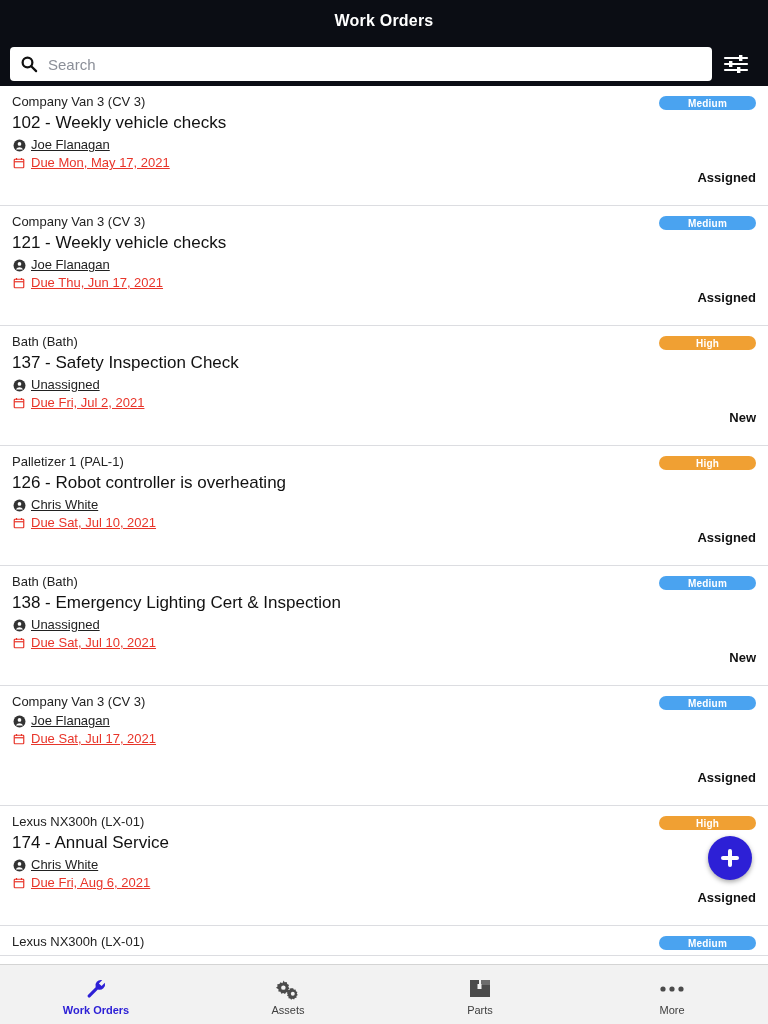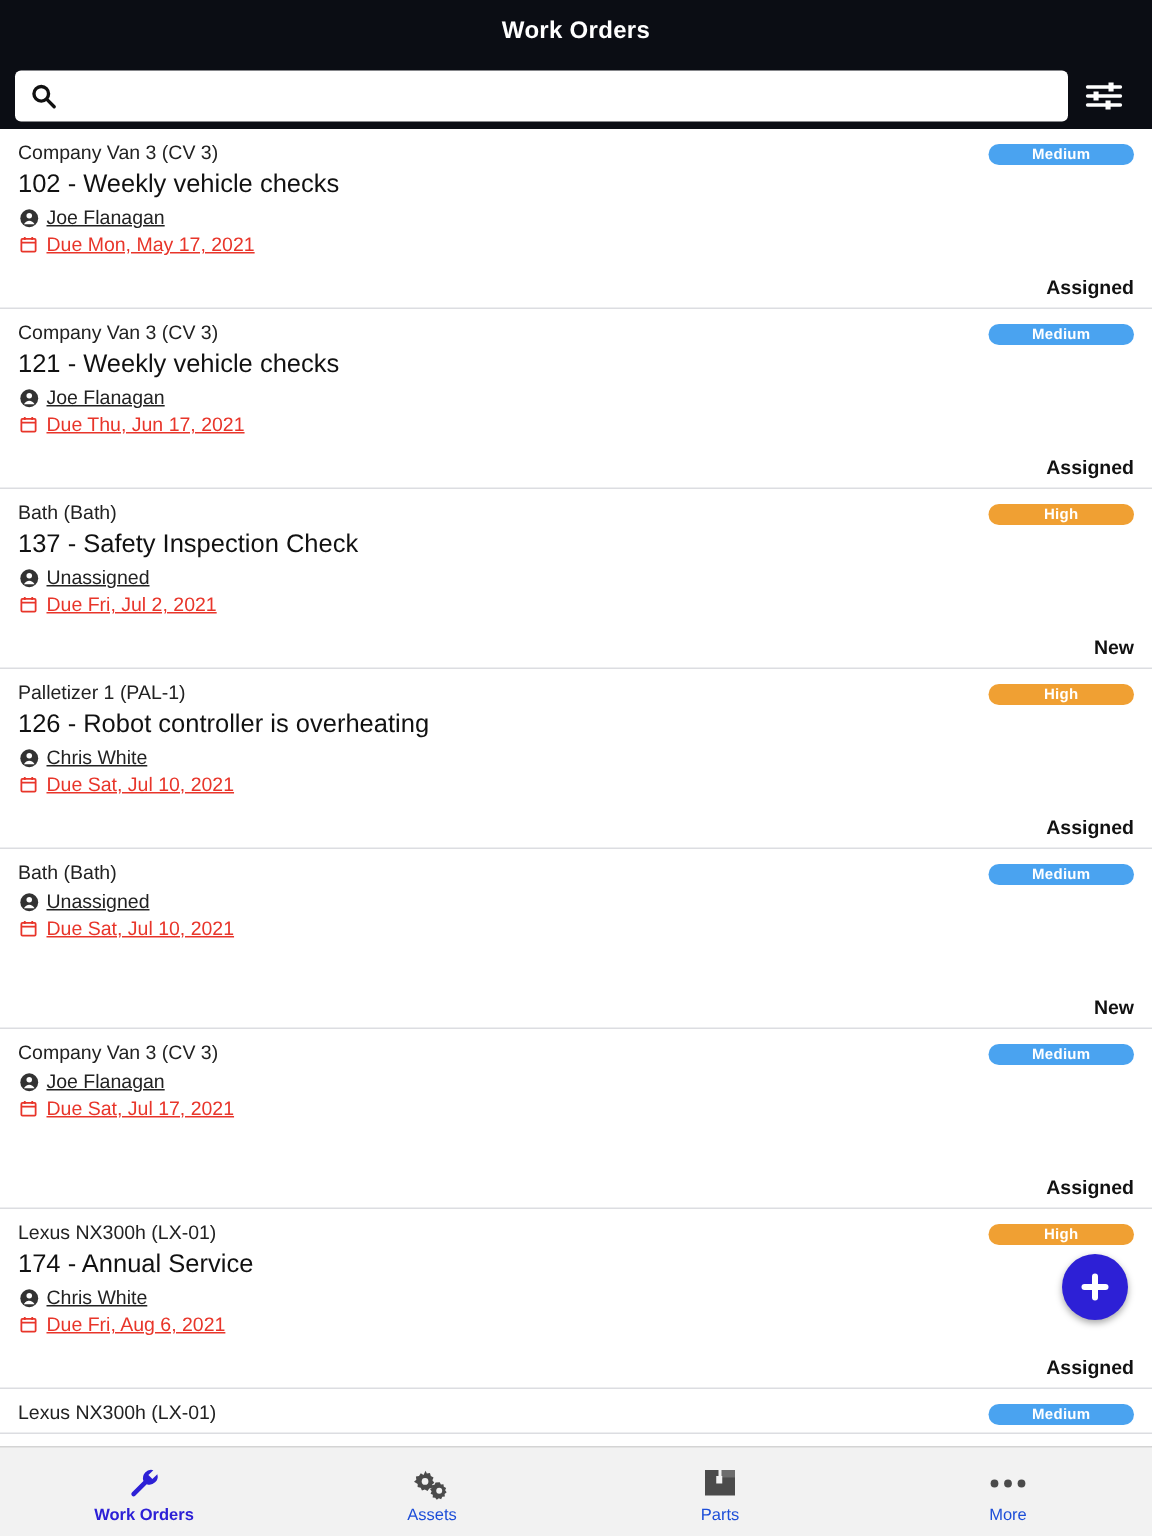--- a/index.html
+++ b/index.html
@@ -132,21 +132,21 @@
     font-size: 10px;
     font-weight: bold;
     display: flex;
     align-items: center;
     justify-content: center;
     letter-spacing: .2px;
   }
   .status {
     position: absolute;
     right: 12px;
-    bottom: 6px;
+    bottom: 20px;
     font-size: 13px;
     font-weight: bold;
     color: #111;
   }
 
   
   .fab {
     position: absolute;
     right: 16px;
     bottom: 84px;
@@ -170,21 +170,21 @@
     display: flex;
     align-items: stretch;
   }
   .tab {
     flex: 1 1 25%;
     display: flex;
     flex-direction: column;
     align-items: center;
     justify-content: center;
     padding-top: 4px;
-    color: #1d4ed8;
+    color: #404040;
   }
   .tab .tab-icon {
     height: 24px;
     display: flex; align-items: center; justify-content: center;
     margin-bottom: 3px;
   }
   .tab .tab-label { font-size: 11px; }
   .tab.active { color: #2d20d6; }
   .tab.active .tab-label { font-weight: bold; }
 </style>
@@ -198,20 +198,21 @@
   </div>
 
   <div class="searchbar">
     <div class="search-wrap">
       <span class="search-icon">
         <svg width="18" height="18" viewBox="0 0 24 24" fill="none" stroke="currentColor" stroke-width="3">
           <circle cx="10" cy="10" r="6.5"></circle>
           <line x1="15" y1="15" x2="21.5" y2="21.5" stroke-linecap="round"></line>
         </svg>
       </span>
+      <input class="search-input" type="text" placeholder="Search" style="">
     </div>
     <div class="filter-btn">
       <svg width="26" height="22" viewBox="0 0 26 22" fill="none" stroke="#ffffff" stroke-width="2.2" stroke-linecap="round">
         <line x1="2" y1="5" x2="24" y2="5"></line>
         <line x1="2" y1="11" x2="24" y2="11"></line>
         <line x1="2" y1="17" x2="24" y2="17"></line>
         <rect x="16" y="2" width="3.4" height="6" fill="#ffffff" stroke="none"></rect>
         <rect x="6" y="8" width="3.4" height="6" fill="#ffffff" stroke="none"></rect>
         <rect x="14" y="14" width="3.4" height="6" fill="#ffffff" stroke="none"></rect>
       </svg>
@@ -328,20 +329,21 @@
             </svg>
         </span>
         <span>Due Sat, Jul 10, 2021</span>
       </div>
       <div class="status">Assigned</div>
     </div>
 
     <div class="wo-card">
       <div class="priority" style="background:#4aa3f0">Medium</div>
       <div class="wo-asset">Bath (Bath)</div>
+      <div class="wo-title">138 - Emergency Lighting Cert &amp; Inspection</div>
       <div class="wo-row">
         <span class="ic">
           <svg width="13" height="13" viewBox="0 0 24 24" fill="#333">
               <circle cx="12" cy="12" r="11" fill="#333"></circle>
               <circle cx="12" cy="9" r="3.4" fill="#fff"></circle>
               <path d="M5.5 19.5c1.4-3 4-4.4 6.5-4.4s5.1 1.4 6.5 4.4z" fill="#fff"></path>
             </svg>
         </span>
         <span>Unassigned</span>
       </div>

